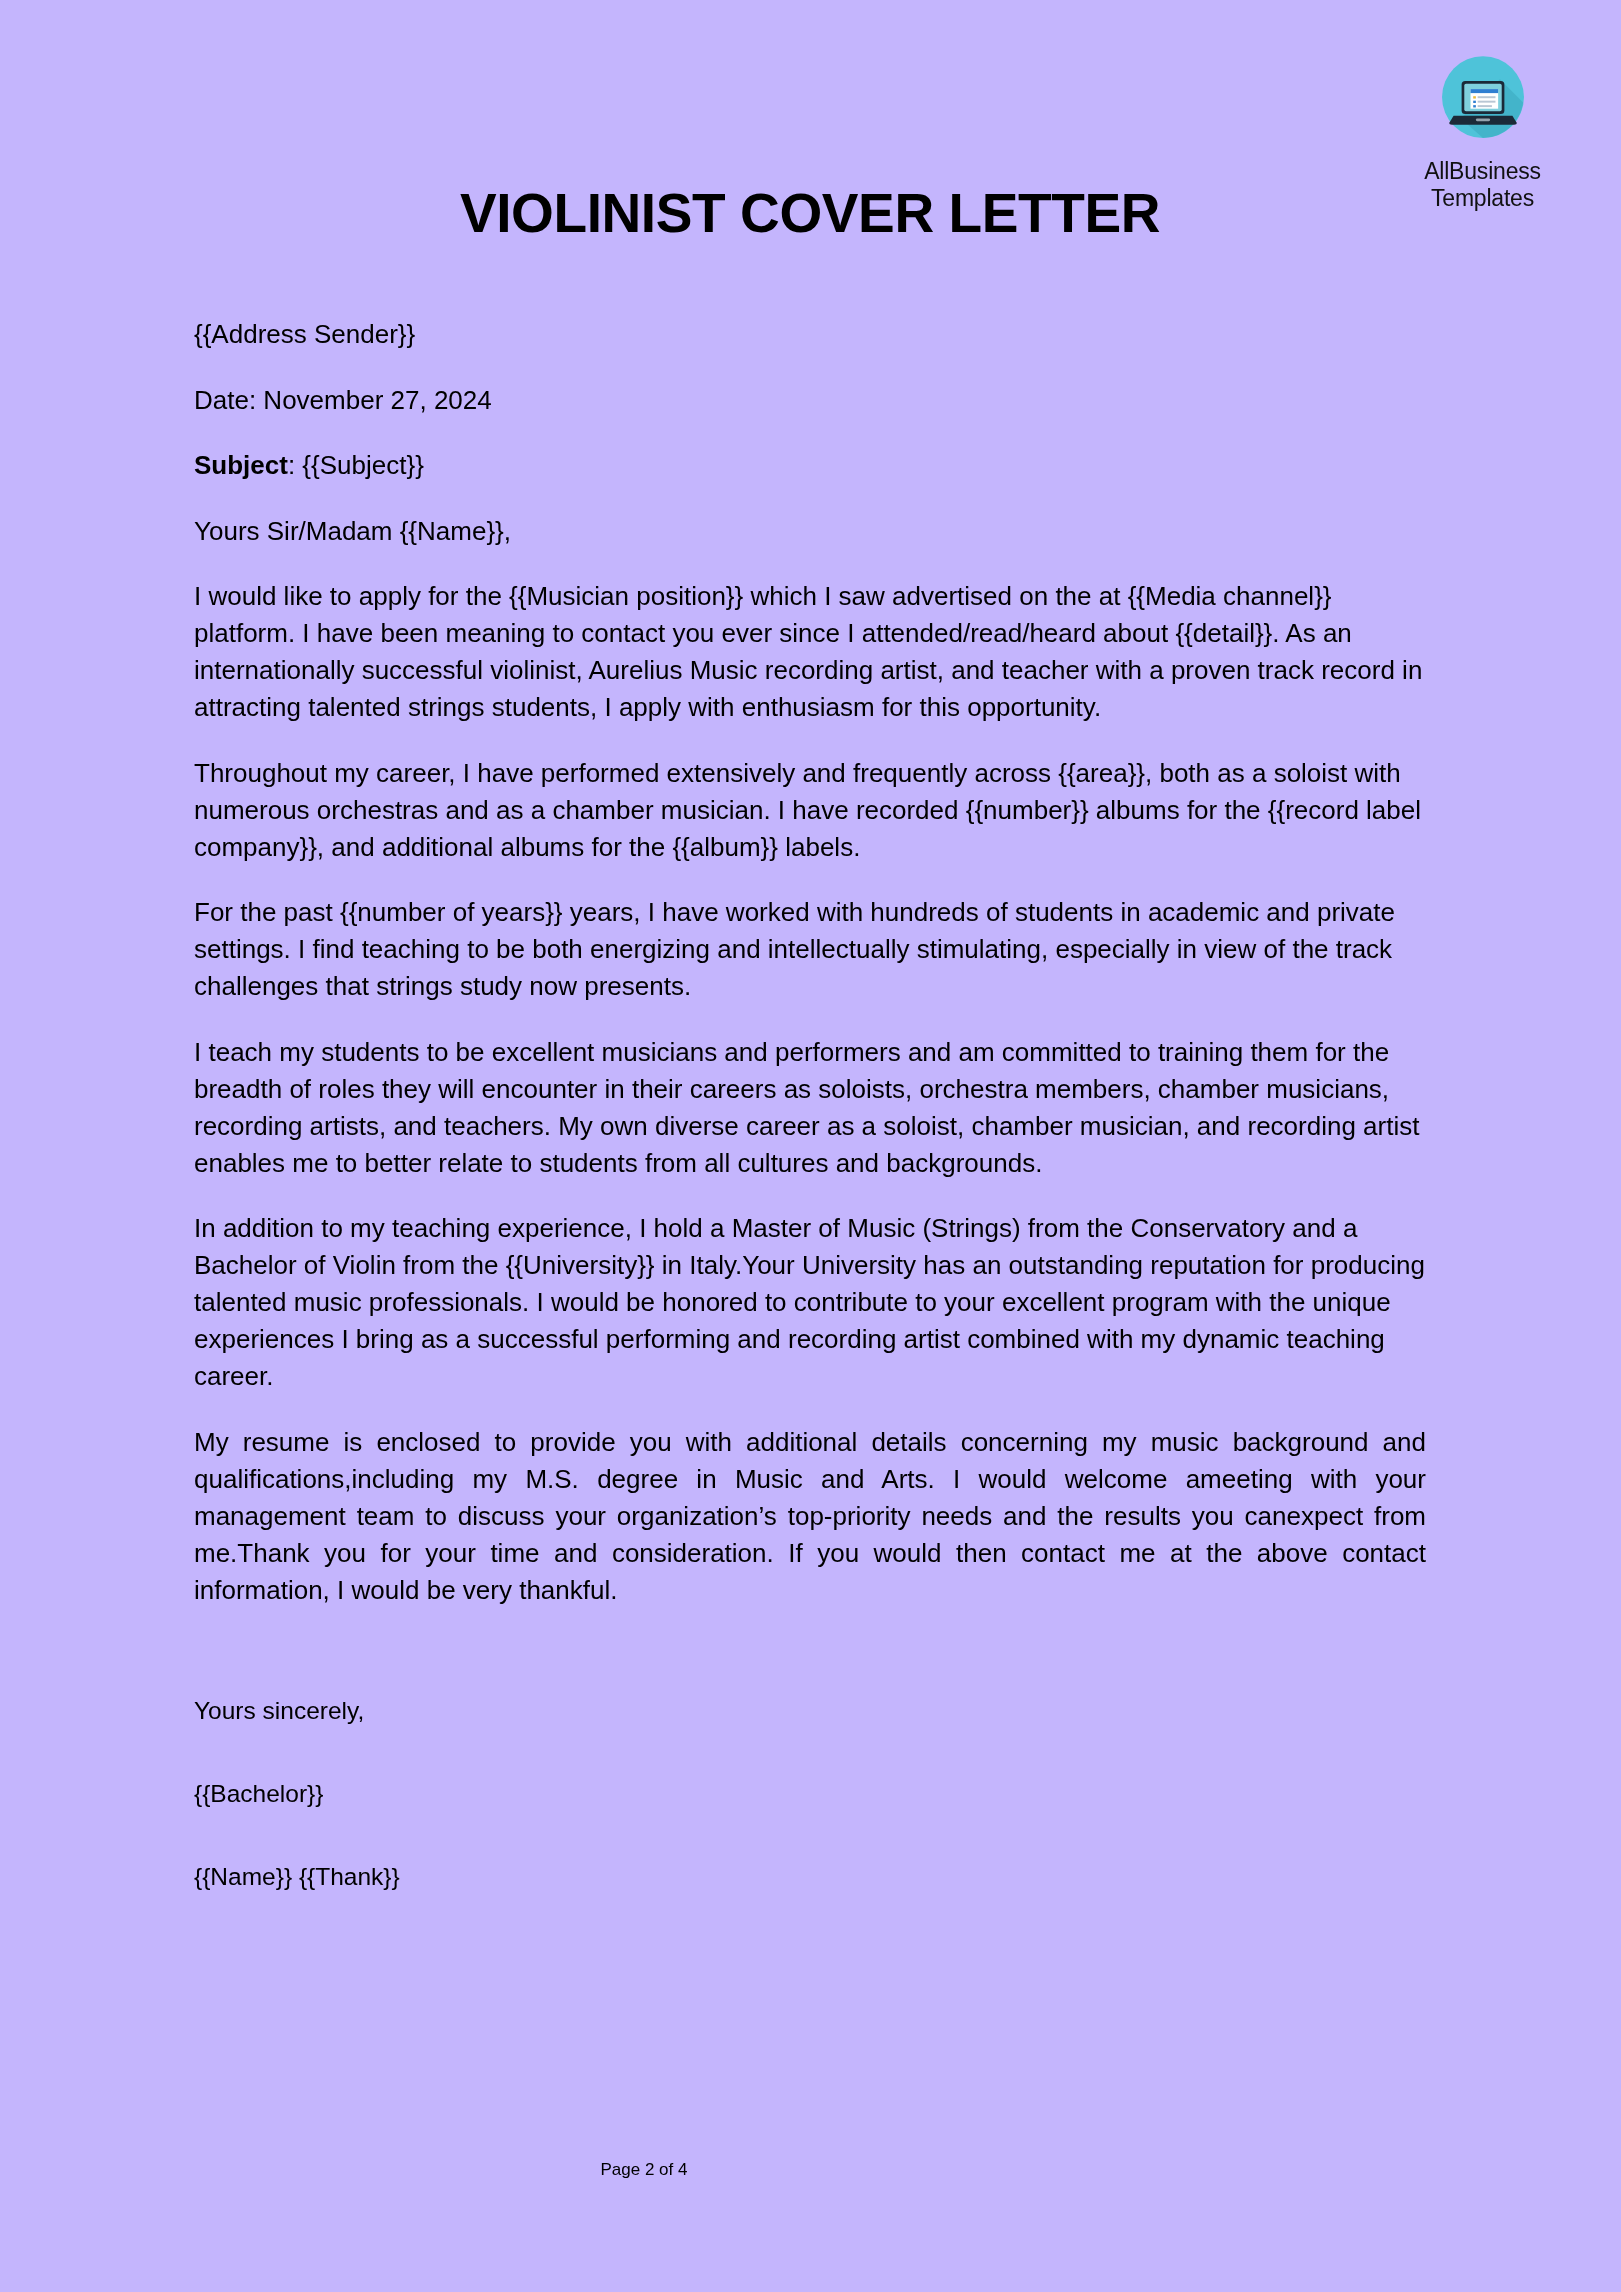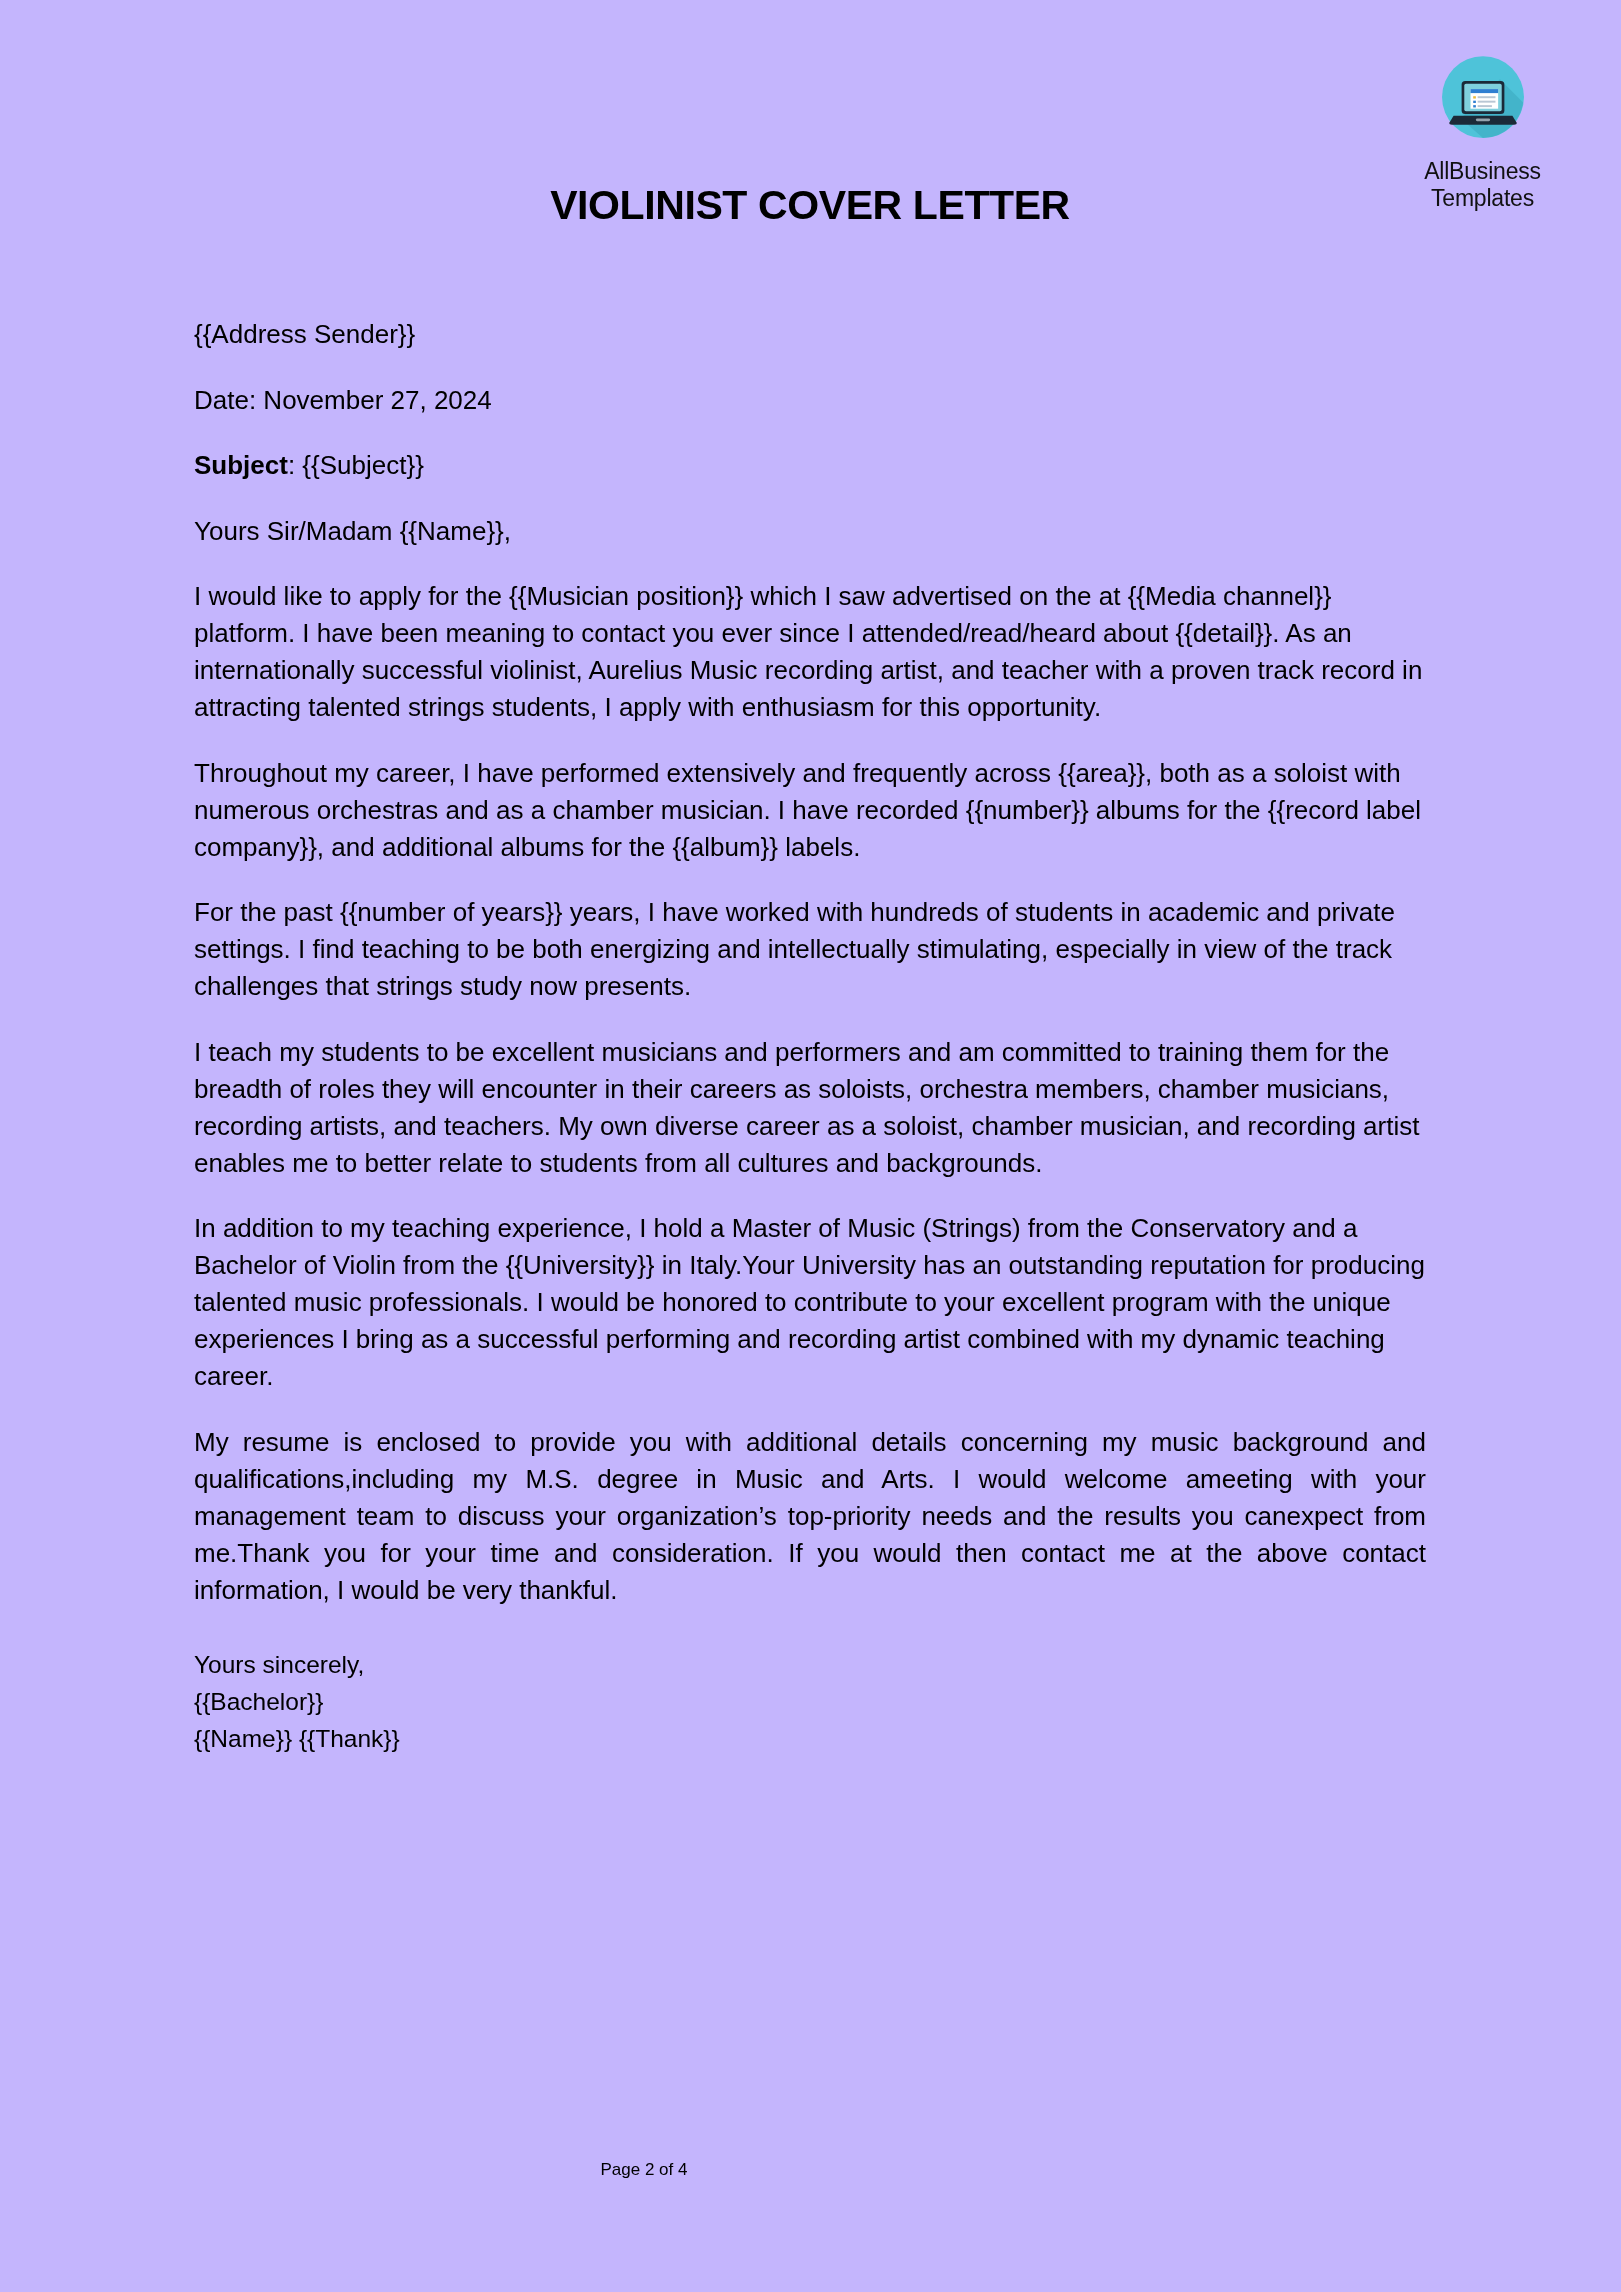--- a/index.html
+++ b/index.html
@@ -47,21 +47,21 @@
   }
   .logo-caption span { display: block; }
 
   
   .doc-title {
     position: absolute;
     left: 194px;
     top: 183px;
     width: 1232px;
     text-align: center;
-    font-size: 41px;
+    font-size: 55px;
     font-weight: bold;
     letter-spacing: -0.4px;
     color: #000000;
     line-height: 1.1;
   }
 
   
   .body-wrap {
     position: absolute;
     left: 194px;
@@ -79,21 +79,21 @@
     text-align: justify;
     text-justify: inter-word;
   }
   .para b { font-weight: bold; }
 
   .signature {
     font-size: 24.5px;
     line-height: 37px;
     margin: 0;
   }
-  .signature span { display: block; }
+  .signature span { display: block; margin-top: 46px; }
 
   .spacer-lg { height: 9px; }
 
   
   .footer {
     position: absolute;
     left: 0;
     top: 2160px;
     width: 1288px;
     text-align: center;

